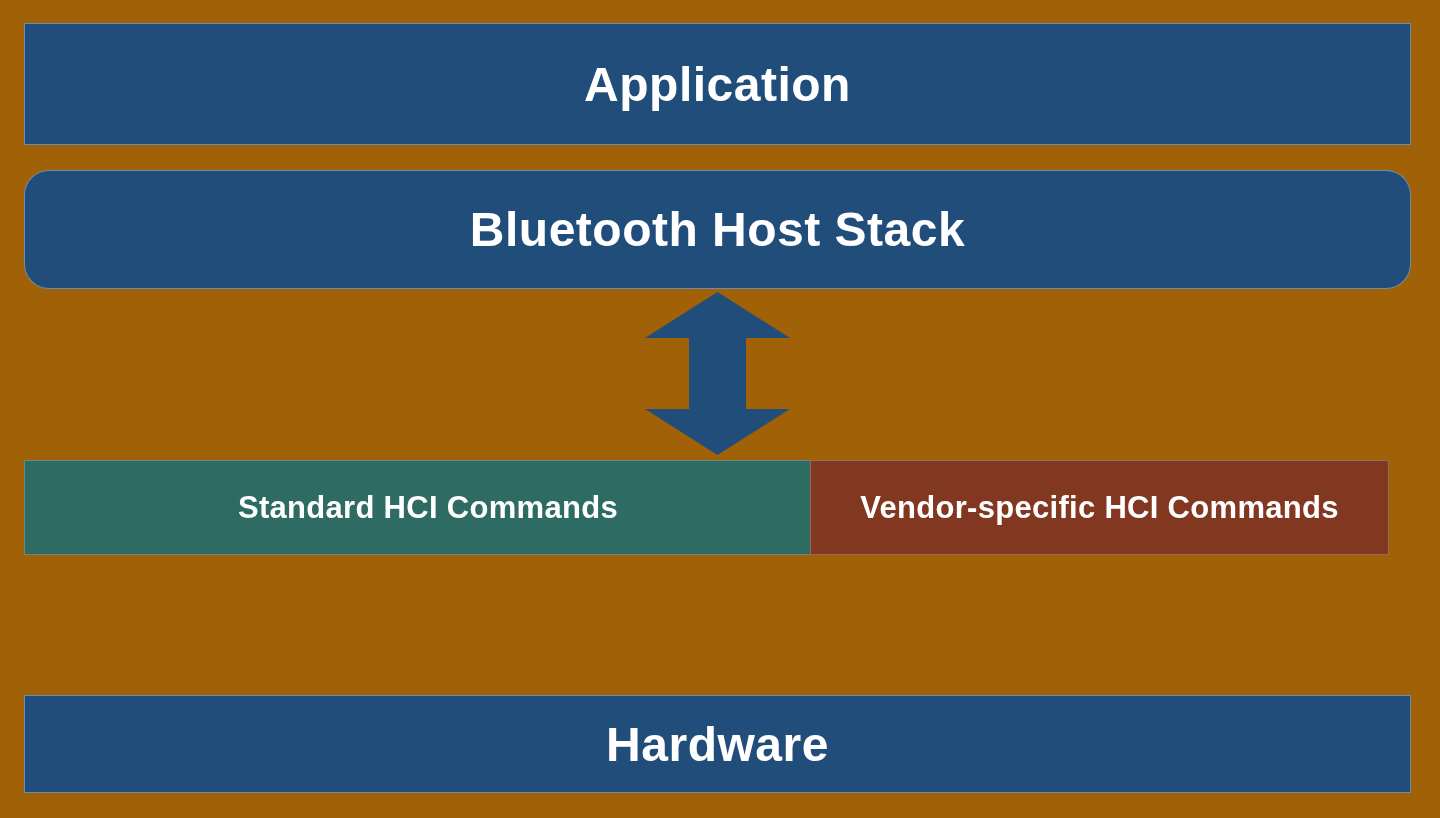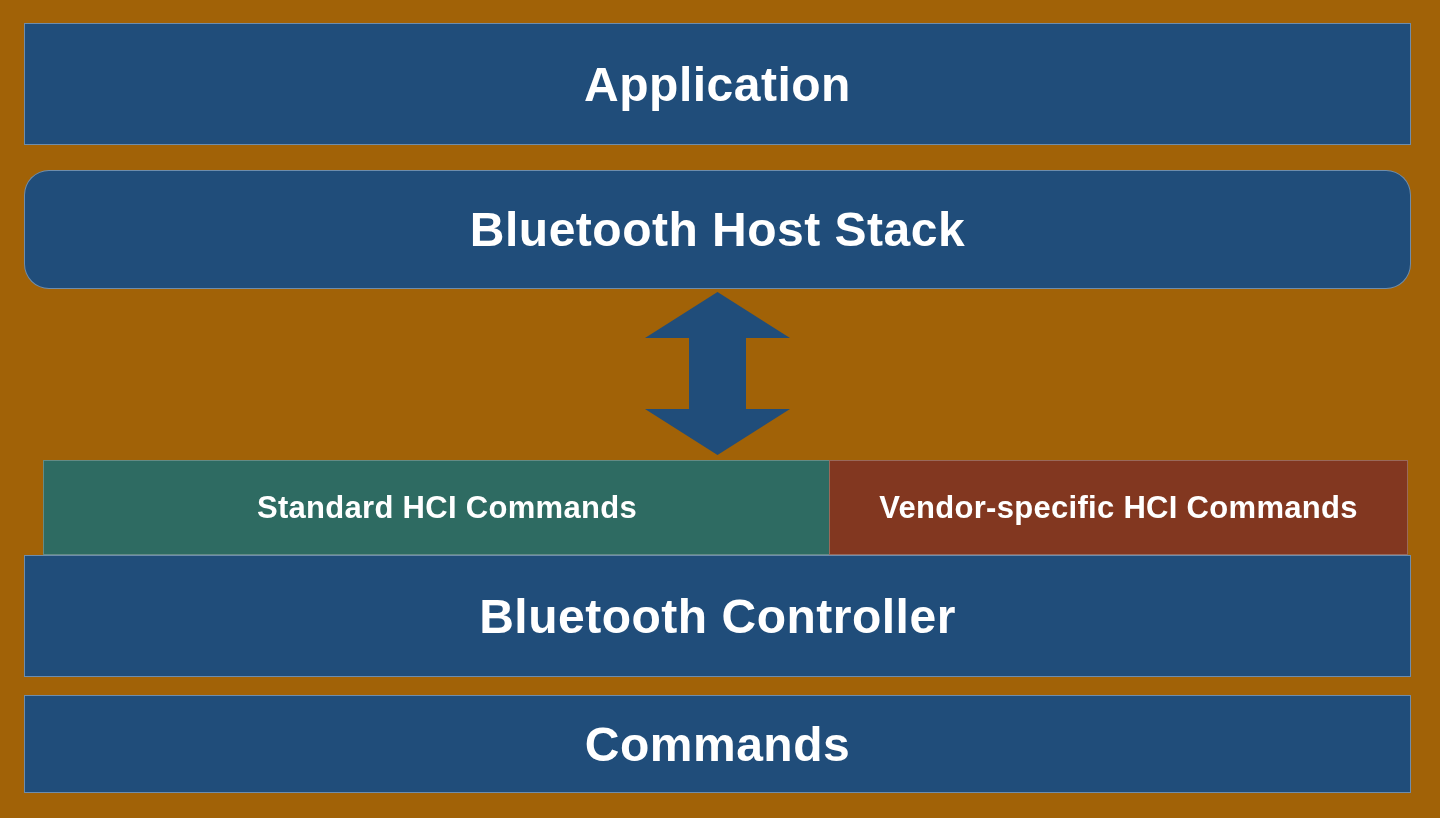--- a/index.html
+++ b/index.html
@@ -47,21 +47,20 @@
   .hci-segment {
     position: absolute;
     top: 460px;
     height: 95px;
     box-sizing: border-box;
     border: 1px solid rgba(200, 200, 200, 0.35);
     display: flex;
     align-items: center;
     justify-content: center;
     color: #ffffff;
-    margin-left: 19px;
   }
   .hci-standard { left: 24px;  width: 808px; }
   .hci-vendor   { left: 810px; width: 579px; }
 
   .arrow-wrap {
     position: absolute;
     left: 645px;
     top: 292px;
     width: 145px;
     height: 163px;
@@ -92,21 +91,18 @@
   </div>
 
   <div class="hci-segment hci-standard" style="background-color: rgb(46, 107, 98);">
     <span class="bar-label-sm">Standard HCI Commands</span>
   </div>
 
   <div class="hci-segment hci-vendor" style="background-color: rgb(130, 55, 32);">
     <span class="bar-label-sm">Vendor-specific HCI Commands</span>
   </div>
 
-  <div class="bar layer-controller" style="background-color: rgb(32, 77, 122);">
-    <span class="bar-label-lg">Bluetooth Controller</span>
-  </div>
 
   <div class="bar layer-hardware" style="background-color: rgb(32, 77, 122);">
-    <span class="bar-label-lg">Commands</span>
+    <span class="bar-label-lg">Hardware</span>
   </div>
 
 </div>
 
 </body></html>

